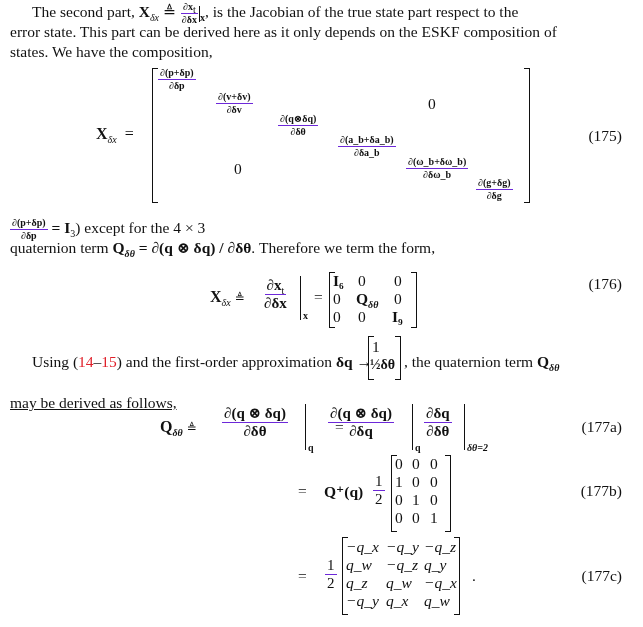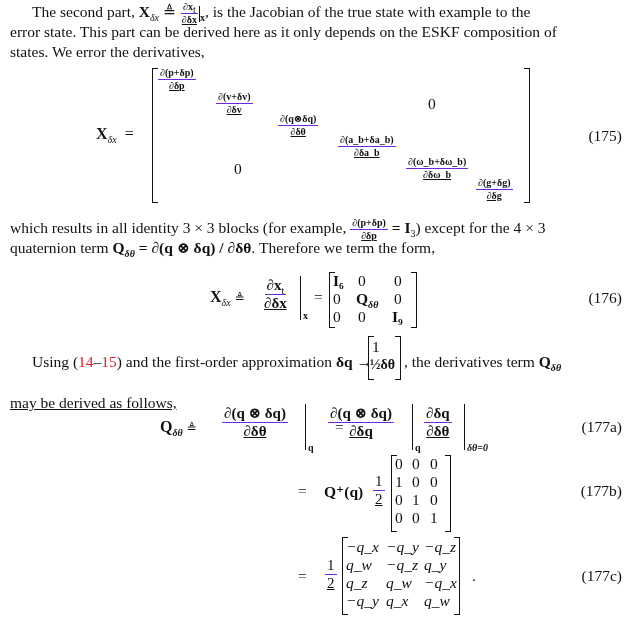--- a/index.html
+++ b/index.html
@@ -8,45 +8,45 @@
     font-family: "Liberation Serif", "DejaVu Serif", serif;
     color: #111; font-size: 15.5px;
   }
   .abs { position: absolute; }
   .line { position: absolute; white-space: nowrap; line-height: 20px; }
   .b { font-weight: bold; }
   .i { font-style: italic; }
   sub, sup { font-size: 10px; line-height: 0; }
   .frac { display: inline-flex; flex-direction: column; align-items: center; vertical-align: middle; line-height: 1; }
   .frac .num { border-bottom: 1px solid #6d28d9; padding: 0 2px 1px; }
-  .frac .den { padding: 1px 2px 0; text-decoration: underline; }
+  .frac .den { padding: 1px 2px 0; }
   .fsm { font-size: 10px; }
   .fmd { font-size: 15px; }
   .bracket-l, .bracket-r { position: absolute; border: 1.4px solid #111; }
   .bracket-l { border-right: none; width: 5px; }
   .bracket-r { border-left: none; width: 5px; }
   .eqnum { position: absolute; right: 21px; }
   .red { color: #e0202a; }
   .cell { position: absolute; }
   .evalbar { position: absolute; border-left: 1.2px solid #111; }
 </style>
 </head>
 <body>
 
 <div class="line" style="left:32px; top:2px;">
   <span>The second part,</span>
   <span class="b">X</span><sub class="i">δx</sub>
   <span>≜</span>
   <span class="frac fsm">
       <span class="num"><span class="b">∂x</span><sub>t</sub></span>
       <span class="den b">∂δx</span>
-    </span><span style="border-left:1px solid #111; display:inline-block; height:16px; vertical-align:middle;"></span><sub class="b">x</sub><span>, is the Jacobian of the true state with example to the</span>
+    </span><span style="border-left:1px solid #111; display:inline-block; height:16px; vertical-align:middle;"></span><sub class="b">x</sub><span>, is the Jacobian of the true state part respect to the</span>
 </div>
 <div class="line" style="left:10px; top:22px;text-align:center;">error state. This part can be derived here as it only depends on the ESKF composition of</div>
-<div class="line" style="left:10px; top:42px;">states. We error the derivatives,</div>
+<div class="line" style="left:10px; top:42px;">states. We have the composition,</div>
 
 <div>
   <div class="abs" style="left:96px; top:125px; font-size:16px;">
     <span class="b">X</span><sub class="i">δx</sub>
     <span style="margin-left:4px;">=</span>
   </div>
   <div class="bracket-l" style="left:152px; top:68px; height:133px;"></div>
   <div class="bracket-r" style="left:524px; top:68px; height:133px;"></div>
 
   <div class="abs" style="left:158px; top:68px;">
@@ -84,21 +84,20 @@
         <span class="num b">∂(g+δg)</span>
         <span class="den b">∂δg</span>
       </span>
   </div>
   <div class="abs" style="left:428px; top:95px;">0</div>
   <div class="abs" style="left:234px; top:160px;">0</div>
   <div class="eqnum" style="top:127px;">(175)</div>
 </div>
 
 <div class="line" style="left:10px; top:218px;">
-  <span>which results in all identity 3 × 3 blocks (for example,</span>
   <span class="frac fsm">
       <span class="num b">∂(p+δp)</span>
       <span class="den b">∂δp</span>
     </span>
   <span class="b">= I</span><sub>3</sub><span>) except for the 4 × 3</span>
 </div>
 <div class="line" style="left:10px; top:238px;">
   <span>quaternion term</span>
   <span class="b">Q</span><sub class="i b">δθ</sub>
   <span class="b">= ∂(q ⊗ δq) / ∂δθ</span><span>. Therefore we term the form,</span>
@@ -122,33 +121,33 @@
   <div class="bracket-r" style="left:411px; top:272px; height:54px;"></div>
   <div class="cell b" style="left:333px; top:272px; width:22px;">I₆</div>
   <div class="cell" style="left:358px; top:272px; width:30px;">0</div>
   <div class="cell" style="left:394px; top:272px; width:14px;">0</div>
   <div class="cell" style="left:333px; top:290px; width:14px;">0</div>
   <div class="cell b" style="left:356px; top:290px; width:34px;"><span>Q</span><sub class="i">δθ</sub></div>
   <div class="cell" style="left:394px; top:290px; width:14px;">0</div>
   <div class="cell" style="left:333px; top:308px; width:14px;">0</div>
   <div class="cell" style="left:358px; top:308px; width:30px;">0</div>
   <div class="cell b" style="left:392px; top:308px; width:18px;">I₉</div>
-  <div class="eqnum" style="top:289px;">(176)</div>
+  <div class="eqnum" style="top:275px;">(176)</div>
 </div>
 
 <div class="line" style="left:32px; top:352px;">
   <span>Using (</span><a class="red" style="text-decoration:none;">14</a><span>–</span><a class="red" style="text-decoration:none;">15</a><span>) and the first-order approximation</span>
   <span class="b">δq →</span>
 </div>
 <div class="bracket-l" style="left:368px; top:336px; height:42px;"></div>
 <div class="bracket-r" style="left:395px; top:336px; height:42px;"></div>
 <div class="cell" style="left:372px; top:338px; width:24px;">1</div>
 <div class="cell b" style="left:370px; top:357px; width:28px; font-size:14px;">½δθ</div>
 <div class="line" style="left:404px; top:352px;">
-  <span>, the derivatives term</span>
+  <span>, the quaternion term</span>
   <span class="b">Q</span><sub class="i b">δθ</sub>
 </div>
 <div class="line" style="left:10px; top:393px;text-decoration:underline;">may be derived as follows,</div>
 
 <div>
   <div class="abs" style="left:160px; top:418px; font-size:16px;">
     <span class="b">Q</span><sub class="i b">δθ</sub>
     <span style="font-size:12px;">≜</span>
   </div>
   <div class="abs" style="left:222px; top:406px;">
@@ -175,21 +174,21 @@
   </div>
   <div class="evalbar" style="left:412px; top:404px; height:46px;"></div>
   <div class="abs b" style="left:415px; top:442px; font-size:10px;">q</div>
   <div class="abs" style="left:424px; top:406px;">
     <span class="frac fmd">
         <span class="num b">∂δq</span>
         <span class="den b">∂δθ</span>
       </span>
   </div>
   <div class="evalbar" style="left:464px; top:404px; height:46px;"></div>
-  <div class="abs b i" style="left:467px; top:442px; font-size:10px;">δθ=0</div>
+  <div class="abs b i" style="left:467px; top:442px; font-size:10px;">δθ=2</div>
   <div class="eqnum" style="top:418px;">(177a)</div>
 </div>
 
 <div>
   <div class="abs" style="left:298px; top:482px;">=</div>
   <div class="abs b" style="left:324px; top:482px;">Q⁺(q)</div>
   <div class="abs" style="left:373px; top:474px;">
     <span class="frac fmd">
         <span class="num" style="border-bottom-width:1px;">1</span>
         <span class="den">2</span>

